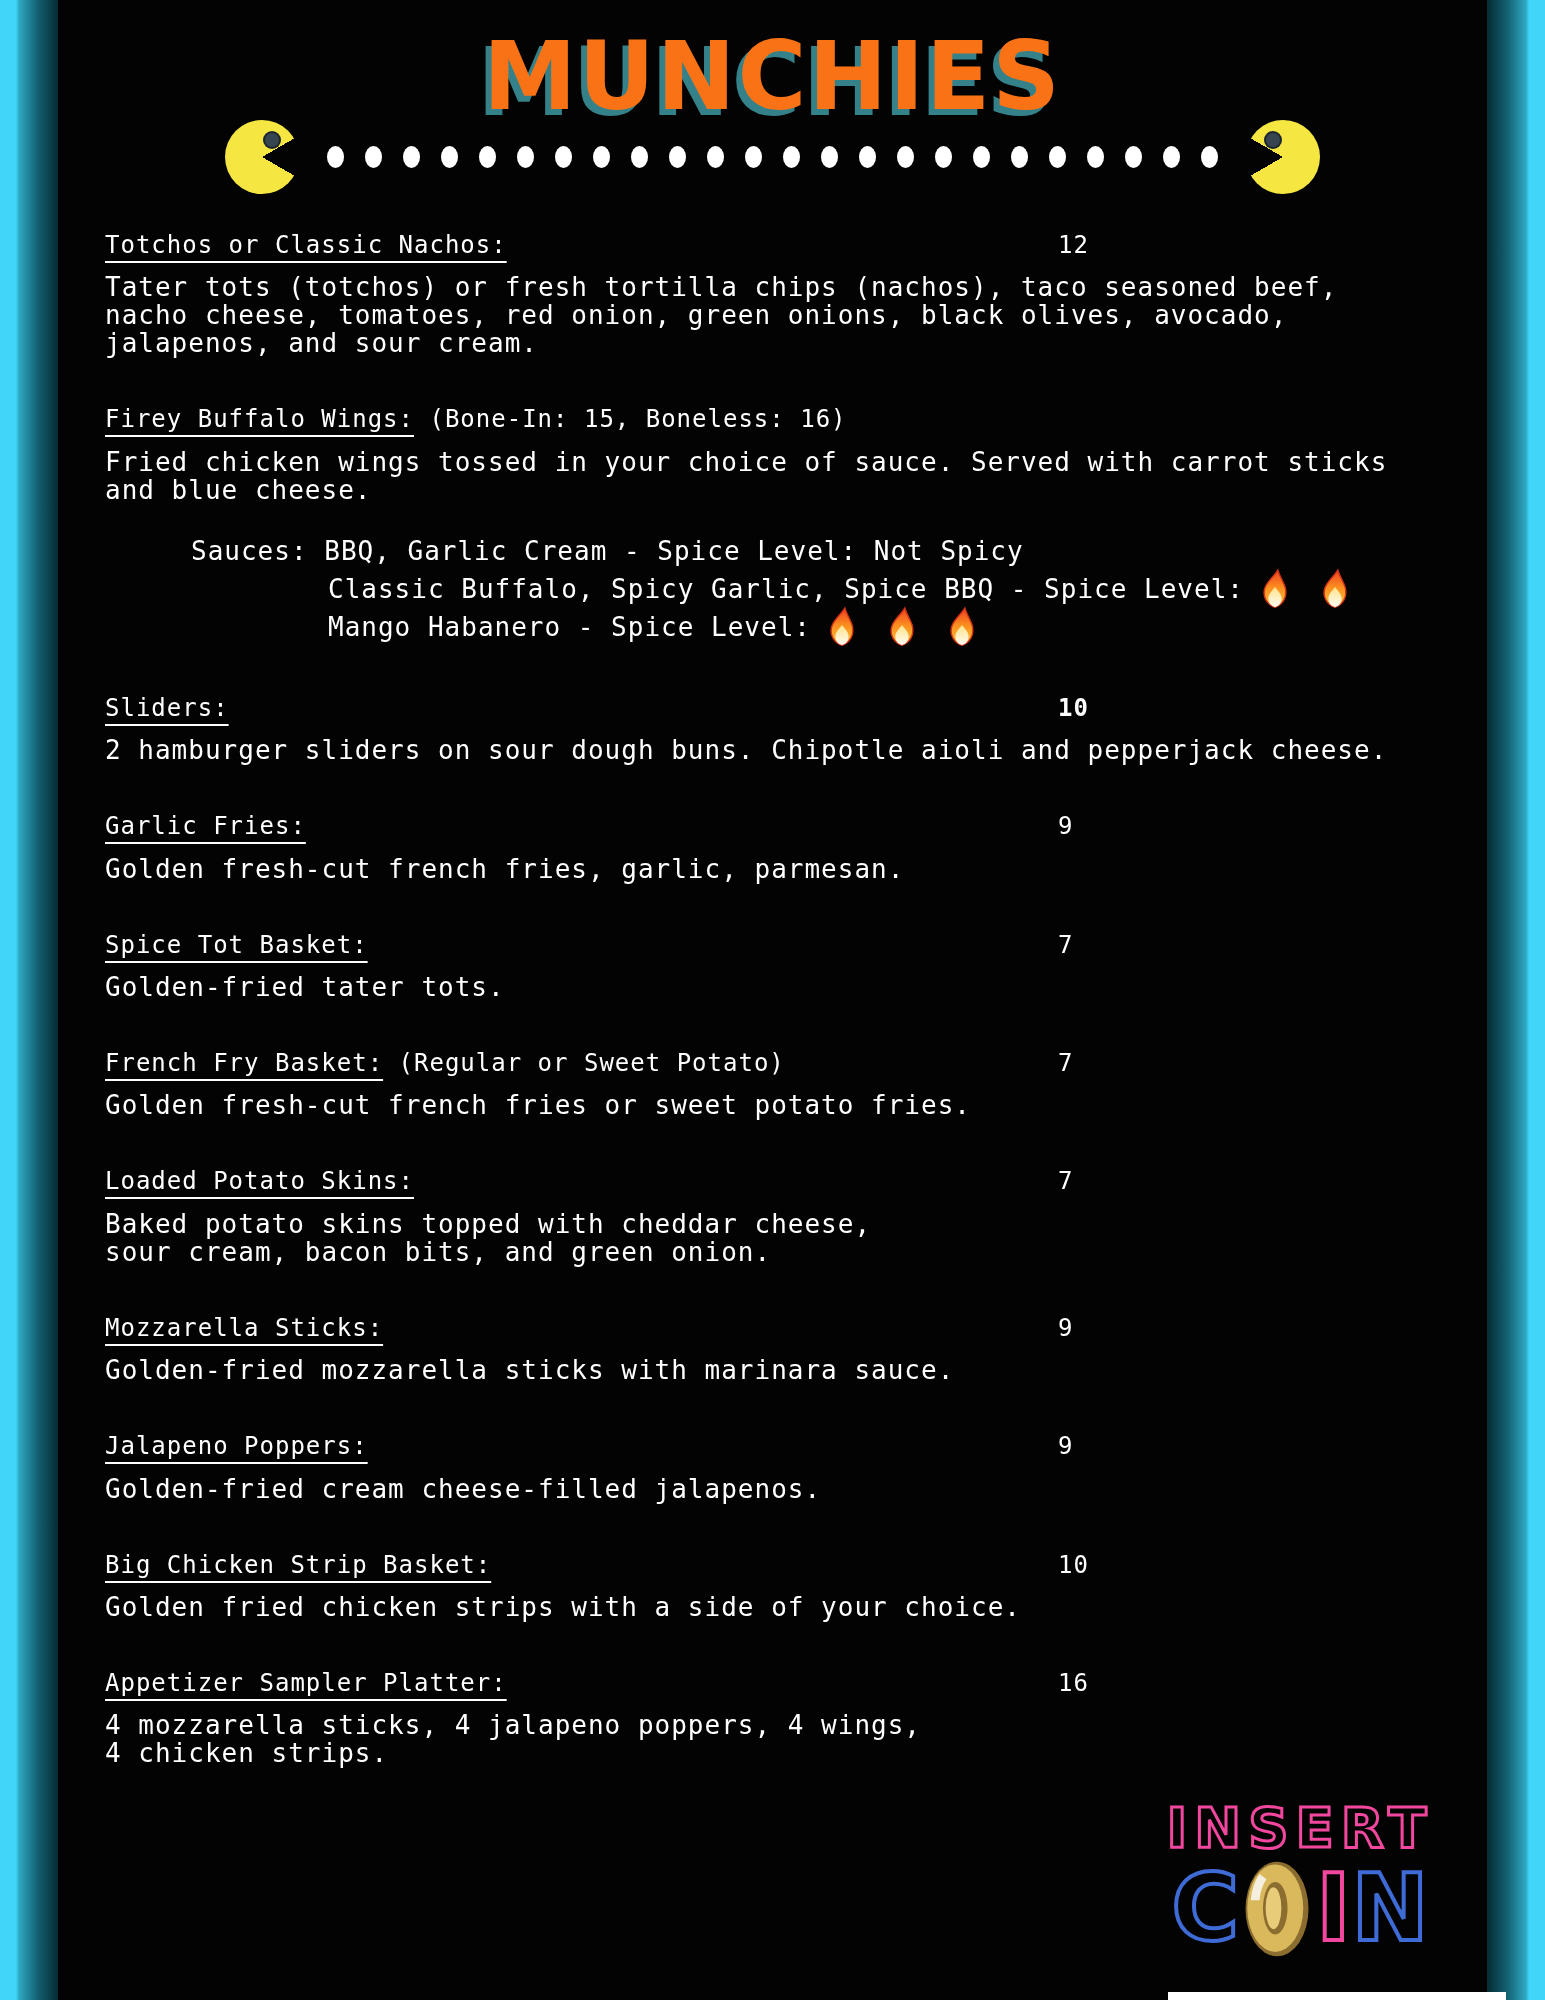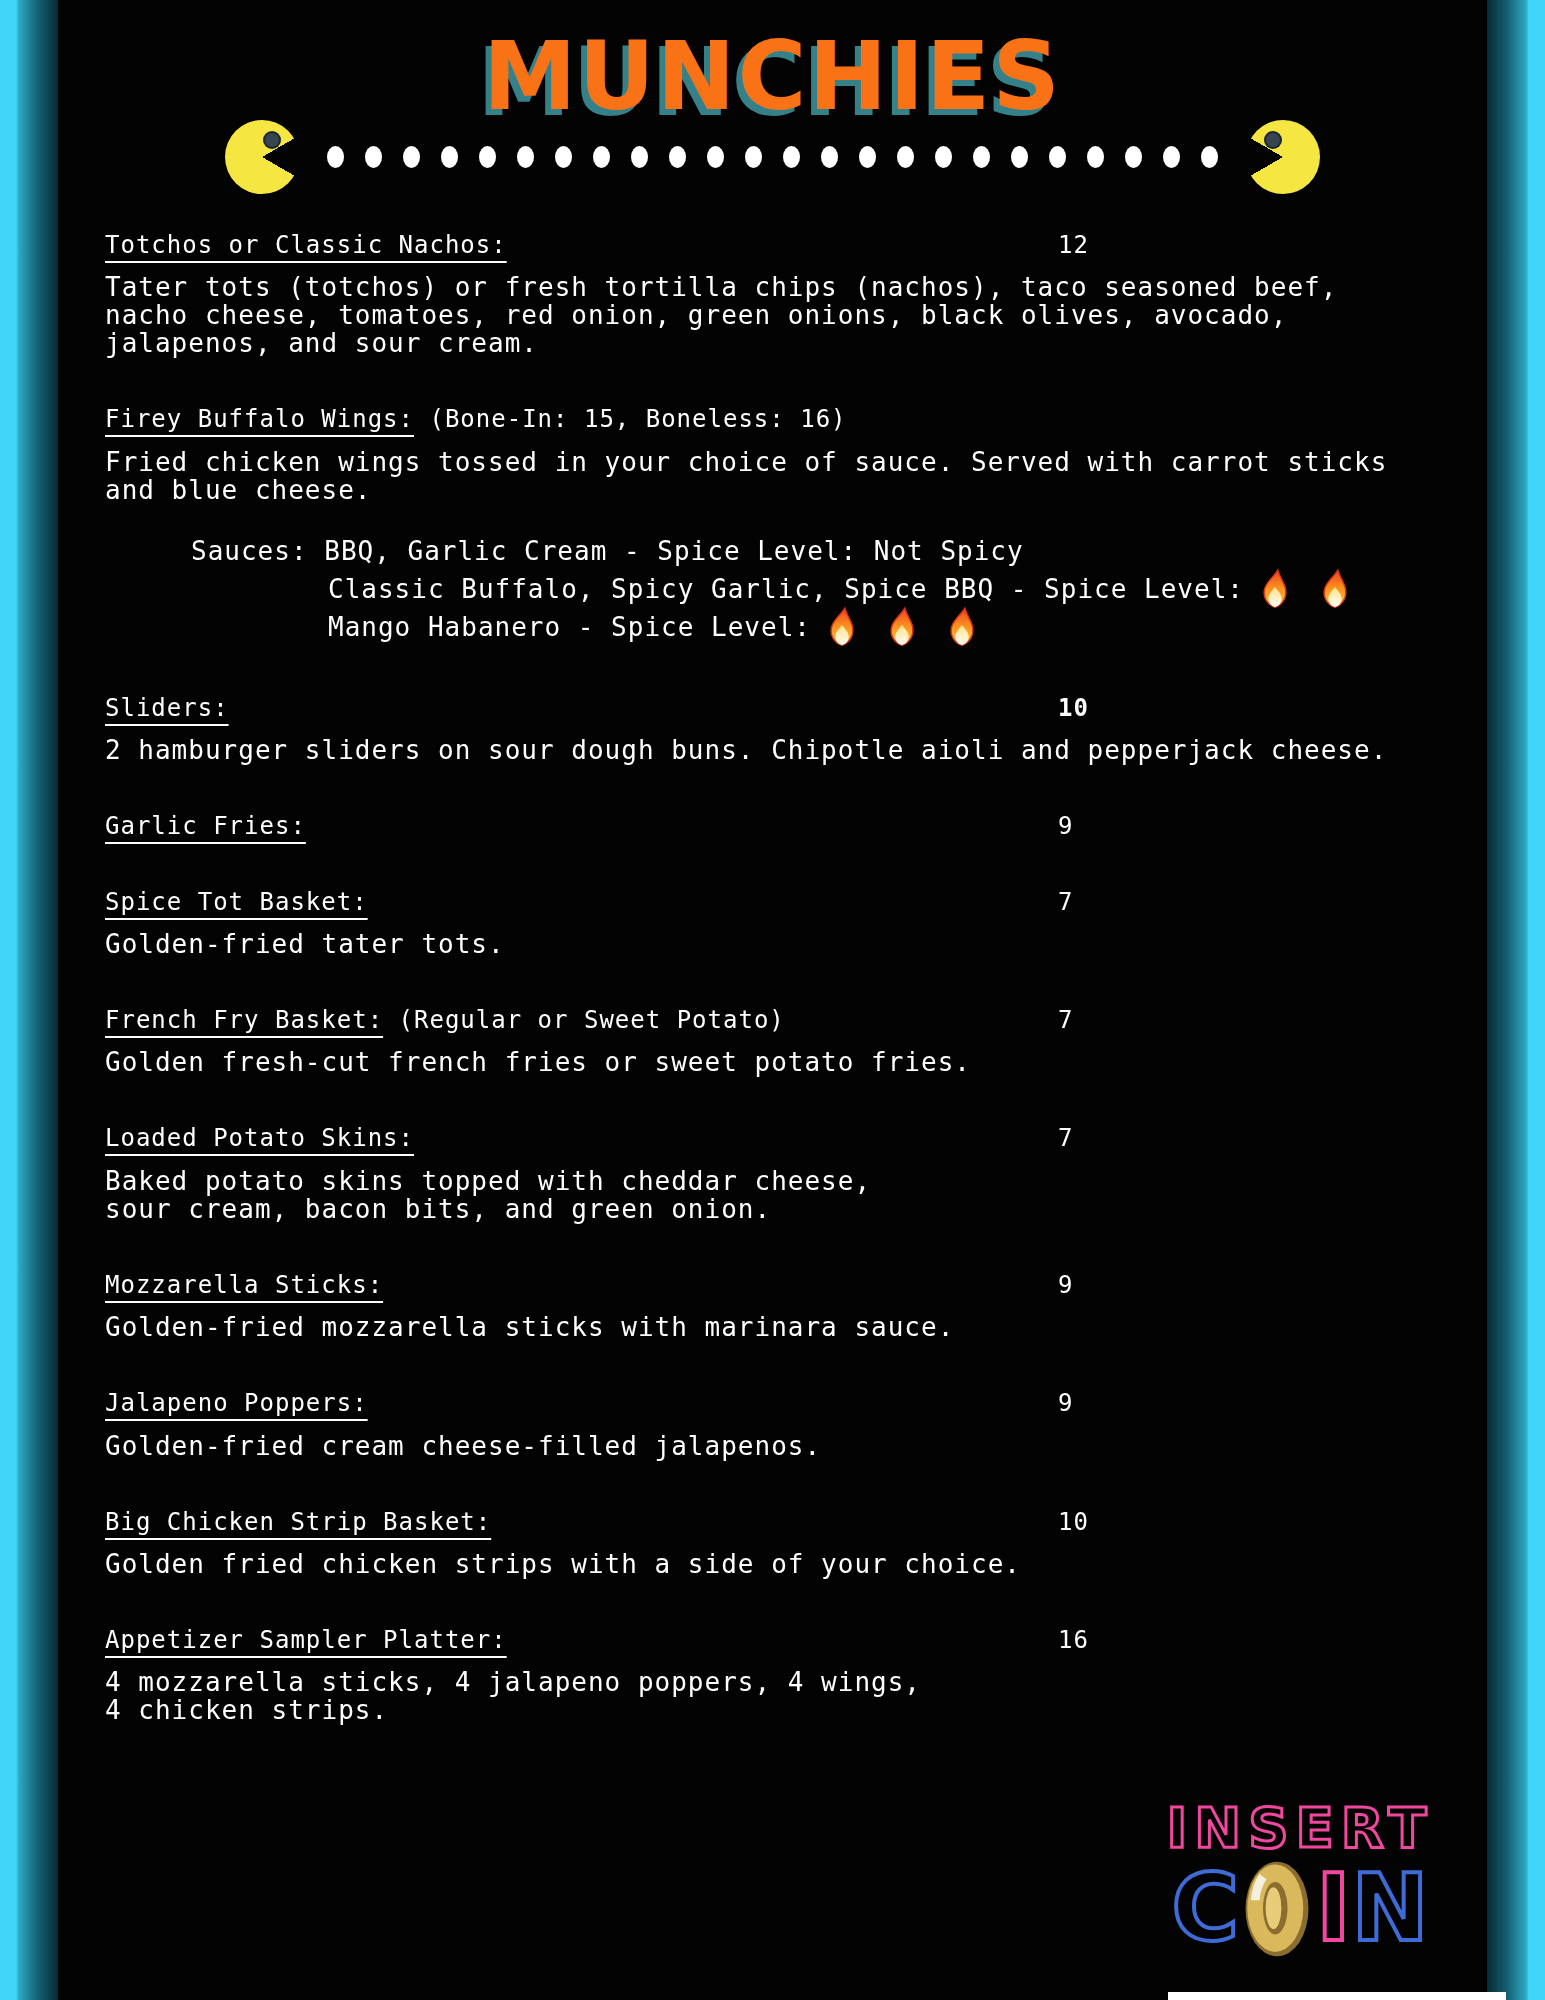--- a/index.html
+++ b/index.html
@@ -151,20 +151,21 @@
             </span>
           </div>
         </div>
       </div>
       <div class="menu-item">
         <div class="item-header"><span class="item-title">Sliders:</span><span class="item-price bold">10</span></div>
         <div class="item-desc">2 hamburger sliders on sour dough buns. Chipotle aioli and pepperjack cheese.</div>
       </div>
       <div class="menu-item">
         <div class="item-header"><span class="item-title">Garlic Fries:</span><span class="item-price">9</span></div>
+        <div class="item-desc">Golden fresh-cut french fries, garlic, parmesan.</div>
       </div>
       <div class="menu-item">
         <div class="item-header"><span class="item-title">Spice Tot Basket:</span><span class="item-price">7</span></div>
         <div class="item-desc">Golden-fried tater tots.</div>
       </div>
       <div class="menu-item">
         <div class="item-header"><span class="item-title">French Fry Basket:</span><span class="item-suffix"> (Regular or Sweet Potato)</span><span class="item-price">7</span></div>
         <div class="item-desc">Golden fresh-cut french fries or sweet potato fries.</div>
       </div>
       <div class="menu-item">

